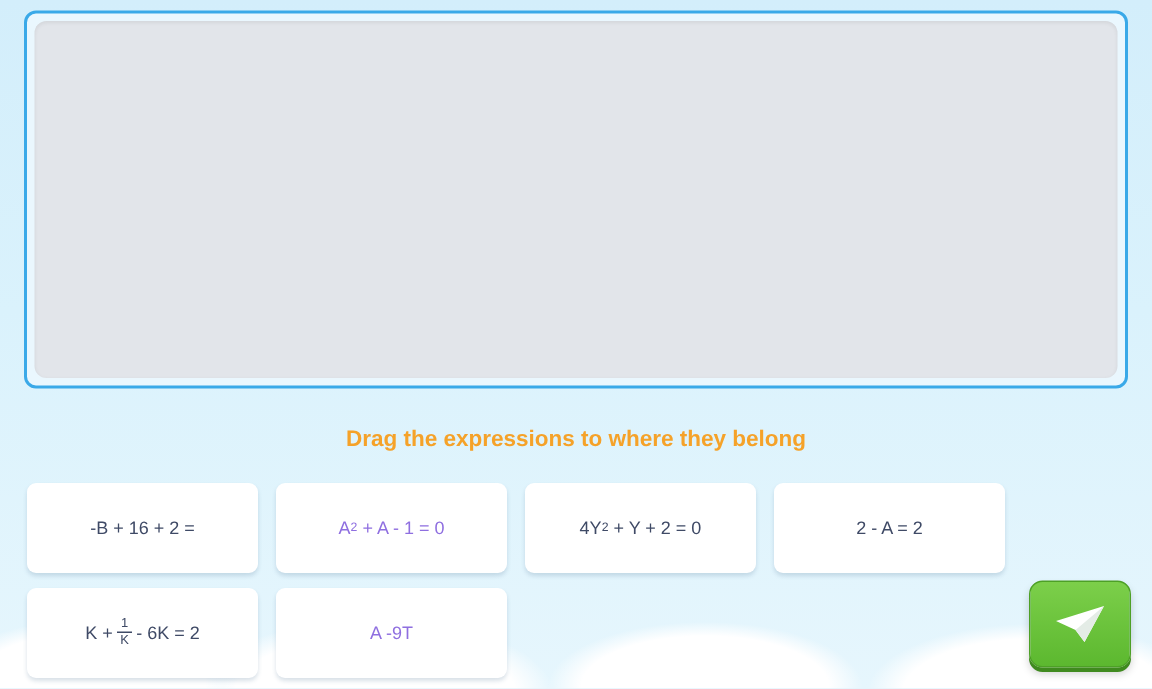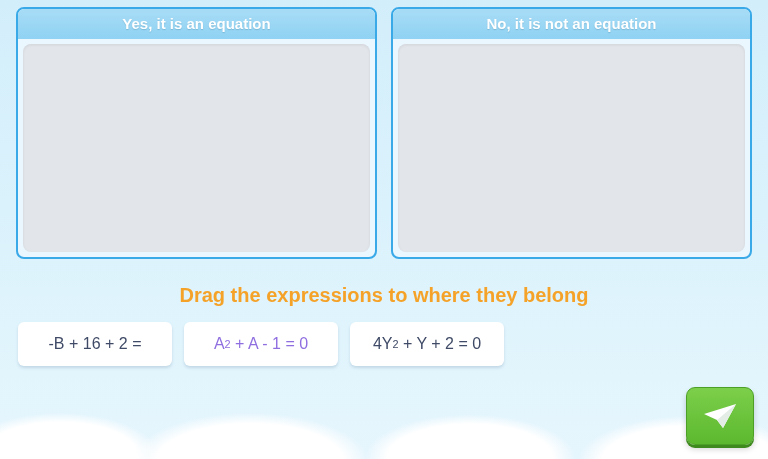--- a/index.html
+++ b/index.html
@@ -65,45 +65,45 @@
   }
 
   
   .instruction {
     position: absolute;
     top: 284px;
     left: 0;
     right: 0;
     text-align: center;
     color: #f5a229;
-    font-size: 20px;
+    font-size: 15px;
     font-weight: bold;
   }
 
   
   .tiles {
     position: absolute;
     top: 322px;
     left: 18px;
     width: 662px;
     display: flex;
     flex-wrap: wrap;
     gap: 10px 12px;
   }
   .tile {
     width: 154px;
-    height: 44px;
+    height: 60px;
     background: #ffffff;
     border-radius: 6px;
     box-shadow: 0 2px 3px rgba(80,120,150,0.22);
     display: flex;
     align-items: center;
     justify-content: center;
     box-sizing: border-box;
-    font-size: 16px;
+    font-size: 12px;
     color: #3f4a66;
     user-select: none;
     cursor: grab;
   }
   .tile.purple { color: #8f6fe0; justify-content: center; }
   .tile .expr { white-space: nowrap; display: inline-flex; align-items: center; }
   sup { font-size: 0.68em; vertical-align: super; line-height: 0; }
   .frac {
     display: inline-flex;
     flex-direction: column;
@@ -137,25 +137,20 @@
   }
   .submit-btn svg { display: block; }
 </style>
 </head>
 <body>
 
 <div id="app">
 
   <div class="zones">
     <div class="zone">
-      <div class="zone-header">Yes, it is an equation</div>
-      <div class="zone-body"></div>
-    </div>
-    <div class="zone">
-      <div class="zone-header">No, it is not an equation</div>
       <div class="zone-body"></div>
     </div>
   </div>
 
   <div class="instruction">Drag the expressions to where they belong</div>
 
   <div class="tiles">
 
     <div class="tile">
       <span class="expr">-B + 16 + 2 =</span>
@@ -163,23 +158,37 @@
 
 
     <div class="tile purple">
       <span class="expr">A<sup>2</sup>&nbsp;+ A - 1 = 0</span>
     </div>
 
     <div class="tile">
       <span class="expr">4Y<sup>2</sup>&nbsp;+ Y + 2 = 0</span>
     </div>
 
+    <div class="tile">
+      <span class="expr">2 - A = 2</span>
+    </div>
+
+    <div class="tile">
+      <span class="expr">K +
+        <span class="frac">
+          <span class="num">1</span>
+            <span class="den">K</span>
+        </span>
+        - 6K = 2</span>
+    </div>
 
 
-
+    <div class="tile purple">
+      <span class="expr">A -9T</span>
+    </div>
 
   </div>
 
   <div class="submit-btn">
     <span>
       <svg width="34" height="26" viewBox="0 0 34 26">
         <polygon points="1,11 33,1 20,25 14,17" fill="#ffffff"></polygon>
         <polygon points="14,17 33,1 20,25" fill="#e4ece6"></polygon>
       </svg>
     </span>

